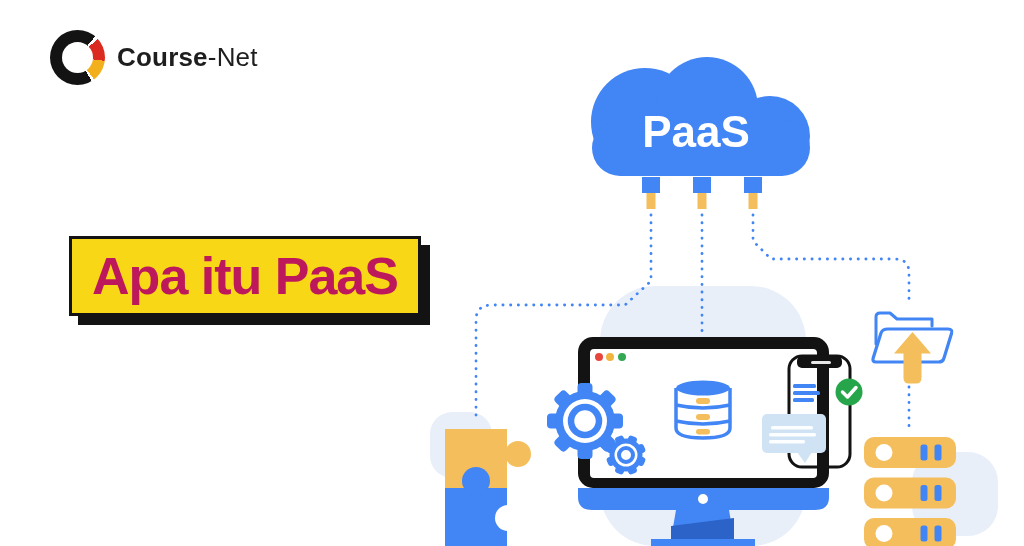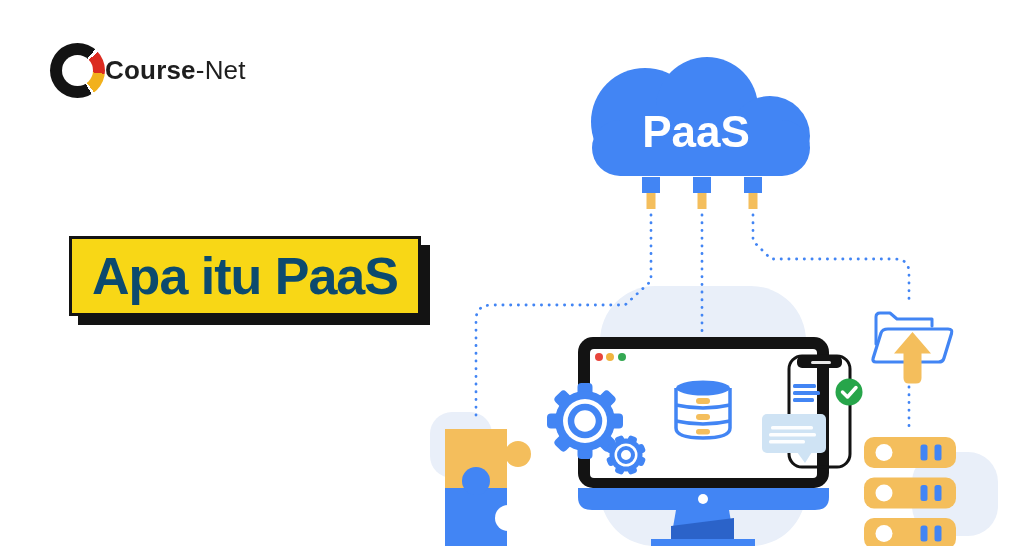--- a/index.html
+++ b/index.html
@@ -8,36 +8,36 @@
     --ink:#131313; --logo-red:#DB2B20; --logo-yellow:#F2B11C;
     --traffic-red:#E8453C; --traffic-yellow:#F0B43F; --traffic-green:#34A853;
     --dark-blue:#2B63C9;
   }
   html,body{margin:0;padding:0;background:#ffffff;}
   .canvas{position:relative;width:1024px;height:546px;background:#ffffff;overflow:hidden;
           font-family:"Liberation Sans", sans-serif;}
   .illustration{position:absolute;left:0;top:0;}
 
   
-  .logo{position:absolute;left:50px;top:43px;display:flex;align-items:center;gap:0;}
+  .logo{position:absolute;left:50px;top:30px;display:flex;align-items:center;gap:12px;}
   .logo-ring{width:55px;height:55px;border-radius:50%;position:relative;
     background:conic-gradient(from 0deg,
       var(--ink) 0deg 40deg, #fff 40deg 47deg,
       var(--logo-red) 47deg 97deg, var(--logo-yellow) 97deg 143deg,
       #fff 143deg 149deg, var(--ink) 149deg 360deg);}
   .logo-ring::after{content:"";position:absolute;inset:12px;background:#fff;border-radius:50%;}
   .logo-text{font-size:26px;color:#1e1e1e;letter-spacing:0.2px;}
   .logo-text .b{font-weight:700;}
   .logo-text .l{font-weight:400;}
 
   
   .headline{position:absolute;left:69px;top:236px;width:352px;height:80px;
     background:var(--headline-yellow);border:3px solid var(--ink);box-sizing:border-box;
     box-shadow:9px 9px 0 0 var(--ink);display:flex;align-items:center;justify-content:center;}
-  .headline span{font-size:52px;font-weight:700;color:#0c4a6e;letter-spacing:-1px;}
+  .headline span{font-size:52px;font-weight:700;color:#be185d;letter-spacing:-1px;}
 
   
   .fb{fill:var(--primary-blue);} .fy{fill:var(--accent-yellow);} .fw{fill:#fff;}
   .fi{fill:var(--ink);} .fl{fill:var(--light-blob);} .fbu{fill:var(--bubble-blue);}
   .fg{fill:var(--success-green);} .fd{fill:var(--dark-blue);} .nf{fill:none;}
   .sb{stroke:var(--primary-blue);} .si{stroke:var(--ink);} .sw{stroke:#fff;}
   .dotted{stroke:var(--primary-blue);stroke-width:2.8;stroke-dasharray:0.2 7.5;
           stroke-linecap:round;fill:none;}
   .cloud-label{fill:#fff;font-family:"Liberation Sans",sans-serif;font-weight:700;
                font-size:44px;text-anchor:middle;}

